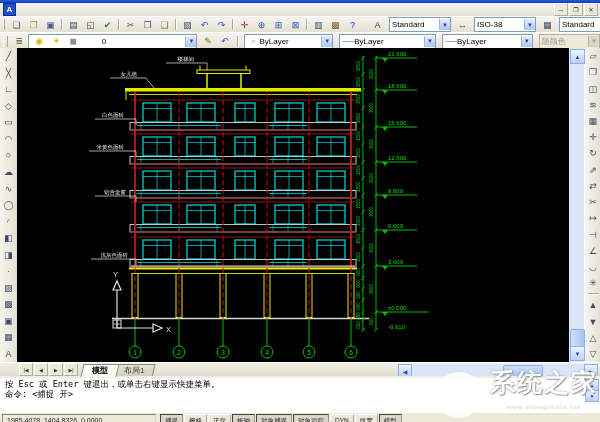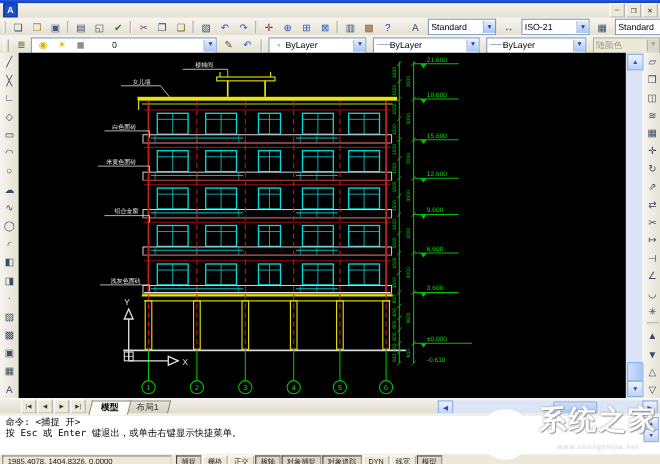--- a/index.html
+++ b/index.html
@@ -132,21 +132,21 @@
         <span class="tbtn" style="color: rgb(24, 70, 200);">?</span>
       </span>
     <span style="display:flex;align-items:center;margin-left:8px;gap:3px;">
       <span class="tbtn">A</span>
       <span class="combo" style="width:58px;">
         <span class="cval">Standard</span>
         <span class="carr">▼</span>
       </span>
       <span class="tbtn">↔</span>
       <span class="combo" style="width:58px;">
-        <span class="cval">ISO-21</span>
+        <span class="cval">ISO-38</span>
         <span class="carr">▼</span>
       </span>
       <span class="tbtn">▦</span>
       <span class="combo" style="width:50px;">
         <span class="cval">Standard</span>
       </span>
     </span>
   </div>
 
   <div id="toolbar2" class="toolrow abs">
@@ -561,22 +561,22 @@
     <span class="tab"><span>布局1</span></span>
     <span id="hscroll">
       <span class="hbtn" style="left:0;">◀</span>
       <span id="hthumb"></span>
       <span class="hbtn" style="right:0;">▶</span>
     </span>
   </div>
 
   <div id="cmd" class="abs">
     <div id="cmdhist">
+      <div class="cline">按 Esc 或 Enter 键退出，或单击右键显示快捷菜单。</div>
       <div class="cline">命令: &lt;捕捉 开&gt;</div>
-      <div class="cline">按 Esc 或 Enter 键退出，或单击右键显示快捷菜单。</div>
     </div>
     <span class="cmdscr" style="top:1px;">▲</span>
     <span class="cmdscr" style="top:12px;">▼</span>
   </div>
 
   <div id="statusbar" class="abs">
     <span id="coords">1985.4078, 1404.8326, 0.0000</span>
     <span id="statusbtns" style="display:flex;">
         <span class="sbtn pressed">捕捉</span>
         <span class="sbtn">栅格</span>

